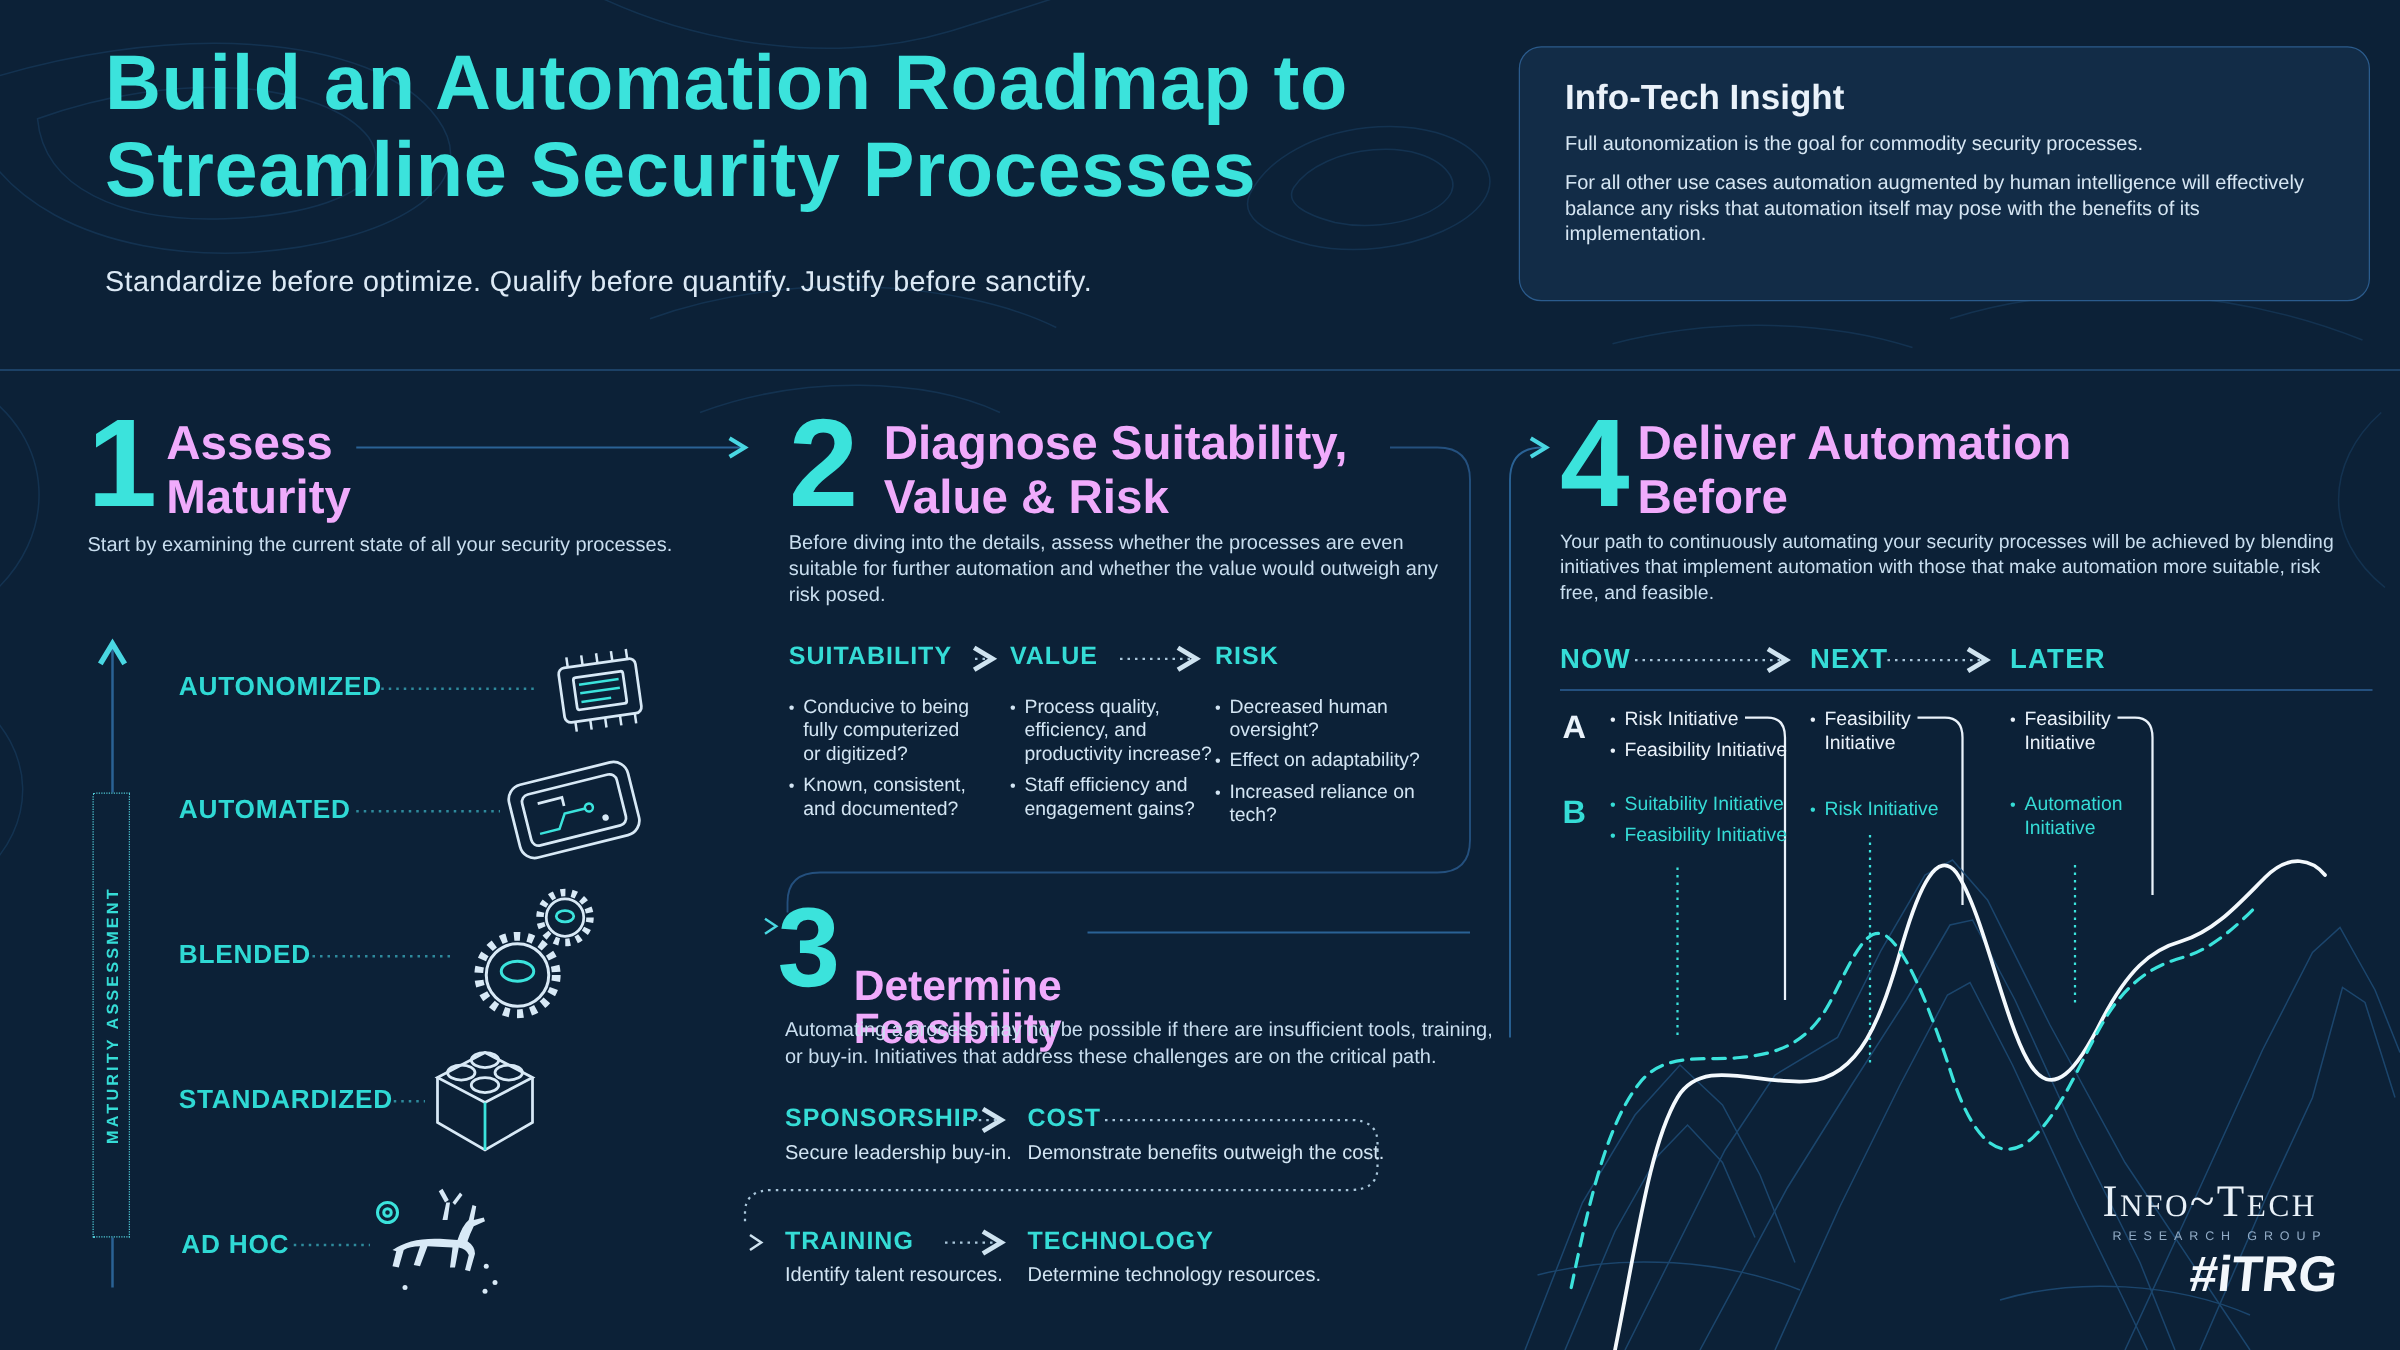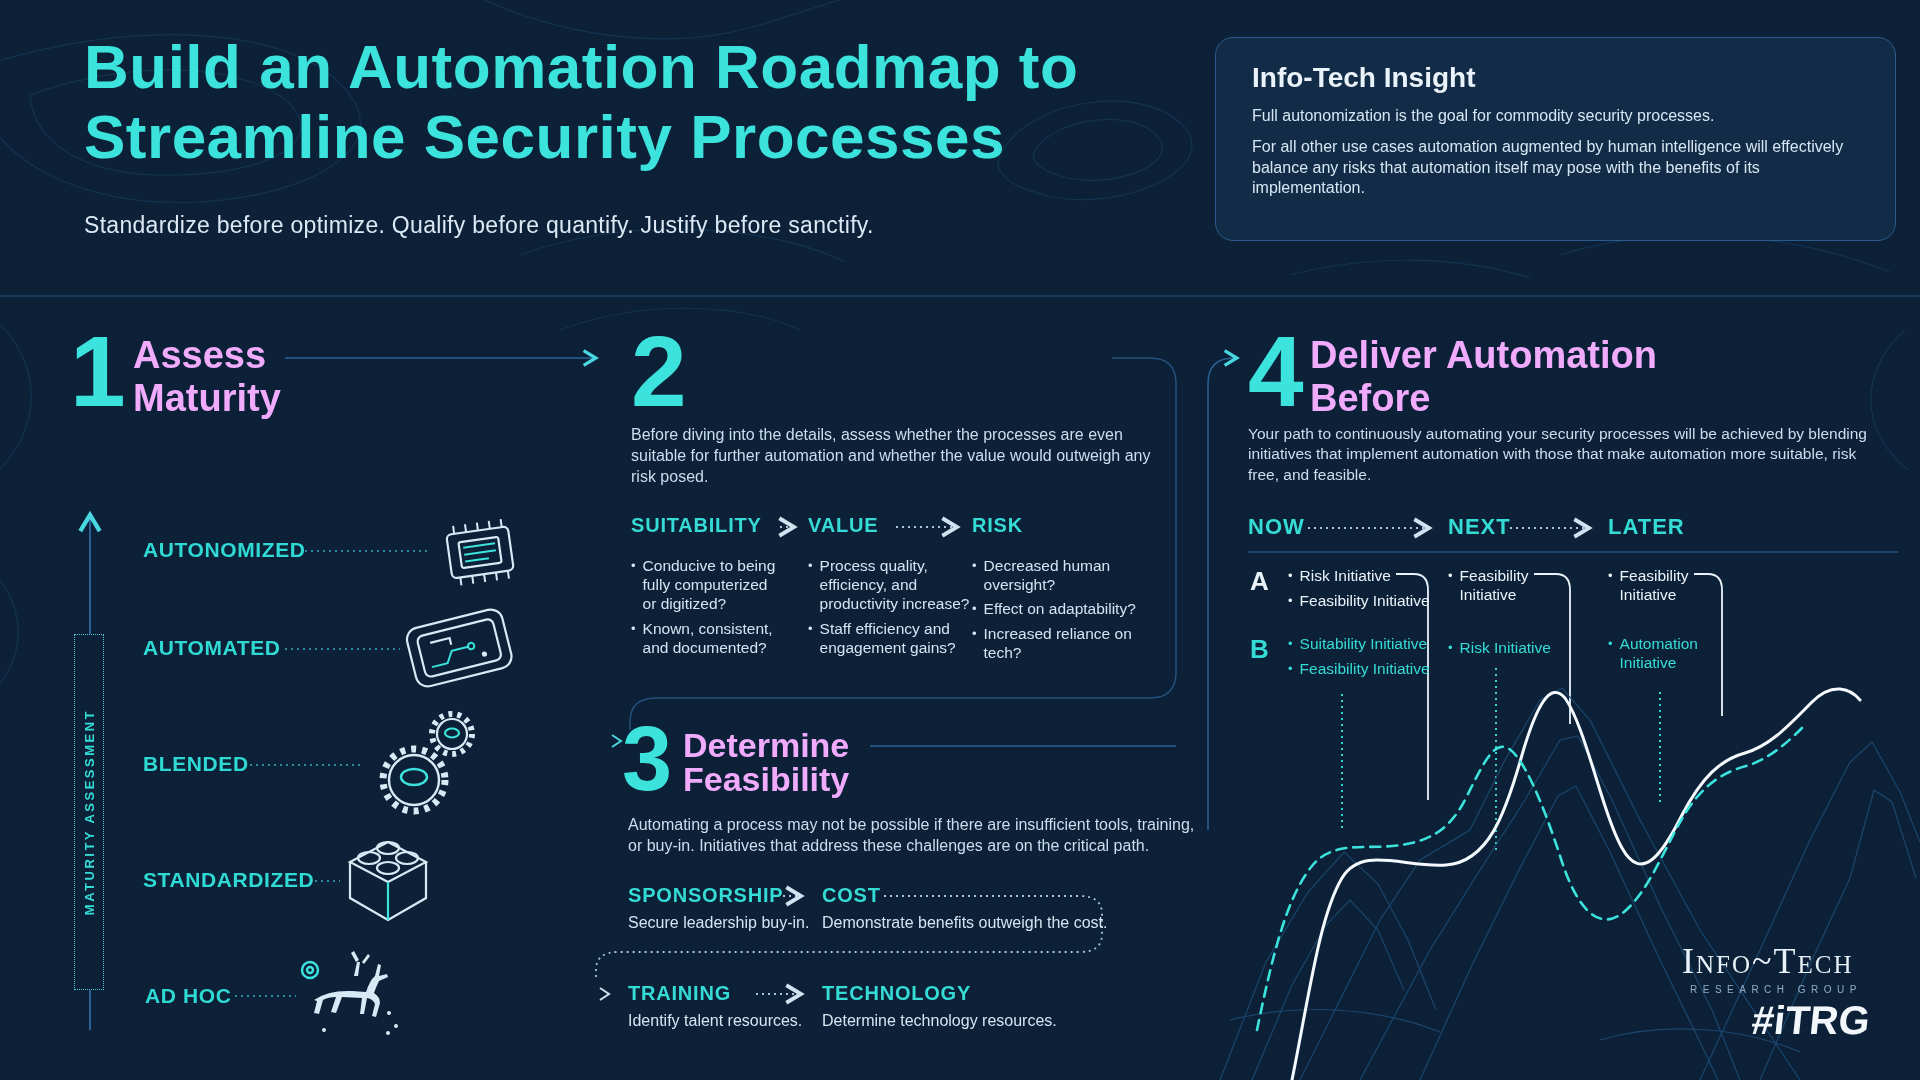--- a/index.html
+++ b/index.html
@@ -12,21 +12,21 @@
   .icon-wrap{z-index:2;}
   .page-title{font-size:62px;font-weight:700;line-height:1.13;color:#3BE3DC;letter-spacing:.5px;}
   .subtitle{font-size:23px;color:#DCE9F5;letter-spacing:.3px;}
   .insight-box{box-sizing:border-box;width:681px;height:204px;background:#122C47;
     border:1px solid #2B5B8C;border-radius:18px;padding:24px 36px;z-index:2;}
   .insight-title{font-size:28px;font-weight:700;color:#EAF2FA;margin:0 0 12px 0;}
   .insight-p{font-size:16px;line-height:1.3;color:#D6E6F3;margin:0 0 10px 0;}
   .num{font-size:100px;font-weight:700;color:#3BE3DC;line-height:.78;letter-spacing:-2px;}
   .num-sm{font-size:90px;}
   .sec-title{font-size:38px;font-weight:700;line-height:1.14;color:#f0abfc;}
-  .sec-title-sm{font-size:34px;line-height:1.0;}
+  .sec-title-sm{font-size:34px;line-height:1.0;margin-top:44px;}
   .sec-title-sm div{line-height:34px;}
   .desc{font-size:16px;line-height:1.32;color:#C9DEEF;}
   .nowrap{white-space:nowrap;}
   .chead{font-size:20px;font-weight:700;color:#35DCD6;letter-spacing:.8px;white-space:nowrap;}
   .chead-lg{font-size:22px;letter-spacing:1px;}
   .mat-label{font-size:21px;font-weight:700;color:#2FD9D4;letter-spacing:.6px;white-space:nowrap;}
   .b-item{display:flex;gap:7px;font-size:15.5px;line-height:1.24;color:#D3E5F3;margin-bottom:5px;}
   .b-dot{font-size:13px;line-height:1.5;flex:0 0 auto;}
   .cyan .b-item,.cyan .b-dot{color:#35DCD6;}
   .white .b-item,.white .b-dot{color:#EAF2FA;}
@@ -150,20 +150,21 @@
     <div class="insight-title">Info-Tech Insight</div>
     <p class="insight-p">Full autonomization is the goal for commodity security processes.</p>
     <p class="insight-p">For all other use cases automation augmented by human intelligence will effectively balance any risks that automation itself may pose with the benefits of its implementation.</p>
   </div>
 
   <div class="abs txt num" style="left:70px;top:332px;">1</div>
   <div class="abs txt sec-title" style="left:133px;top:334px;">
     <div>Assess</div>
     <div>Maturity</div>
   </div>
+  <div class="abs txt desc nowrap" style="left:70px;top:426px;">Start by examining the current state of all your security processes.</div>
 
   <div class="abs axis-box" style="left:74px;top:634px;width:30px;height:356px;">
     <span>MATURITY ASSESSMENT</span>
   </div>
 
   <div class="abs txt mat-label" style="left:143px;top:538px;">AUTONOMIZED</div>
   <div class="abs txt mat-label" style="left:143px;top:636px;text-align:center;">AUTOMATED</div>
   <div class="abs txt mat-label" style="left:143px;top:752px;">BLENDED</div>
   <div class="abs txt mat-label" style="left:143px;top:868px;">STANDARDIZED</div>
   <div class="abs txt mat-label" style="left:145px;top:984px;">AD HOC</div>
@@ -241,20 +242,24 @@
         <circle cx="96" cy="95" r="2"></circle>
         <circle cx="32" cy="92" r="2"></circle>
     </g>
     <g fill="none" stroke="#3BE3DC" stroke-width="2.4">
       <circle cx="18" cy="32" r="8"></circle>
         <circle cx="18" cy="32" r="3"></circle>
     </g>
   </svg>
 
   <div class="abs txt num" style="left:631px;top:332px;">2</div>
+  <div class="abs txt sec-title" style="left:707px;top:334px;">
+    <div>Diagnose Suitability,</div>
+    <div>Value &amp; Risk</div>
+  </div>
   <div class="abs txt desc" style="left:631px;top:424px;width:520px;">Before diving into the details, assess whether the processes are even suitable for further automation and whether the value would outweigh any risk posed.</div>
 
   <div class="abs txt chead" style="left:631px;top:514px;">SUITABILITY</div>
   <div class="abs txt chead" style="left:808px;top:514px;">VALUE</div>
   <div class="abs txt chead" style="left:972px;top:514px;">RISK</div>
 
   <div class="abs txt" style="left:631px;top:556px;width:152px;">
     <div class="b-item">
         <span class="b-dot">•</span>
         <span>Conducive to being fully computerized or digitized?</span>

